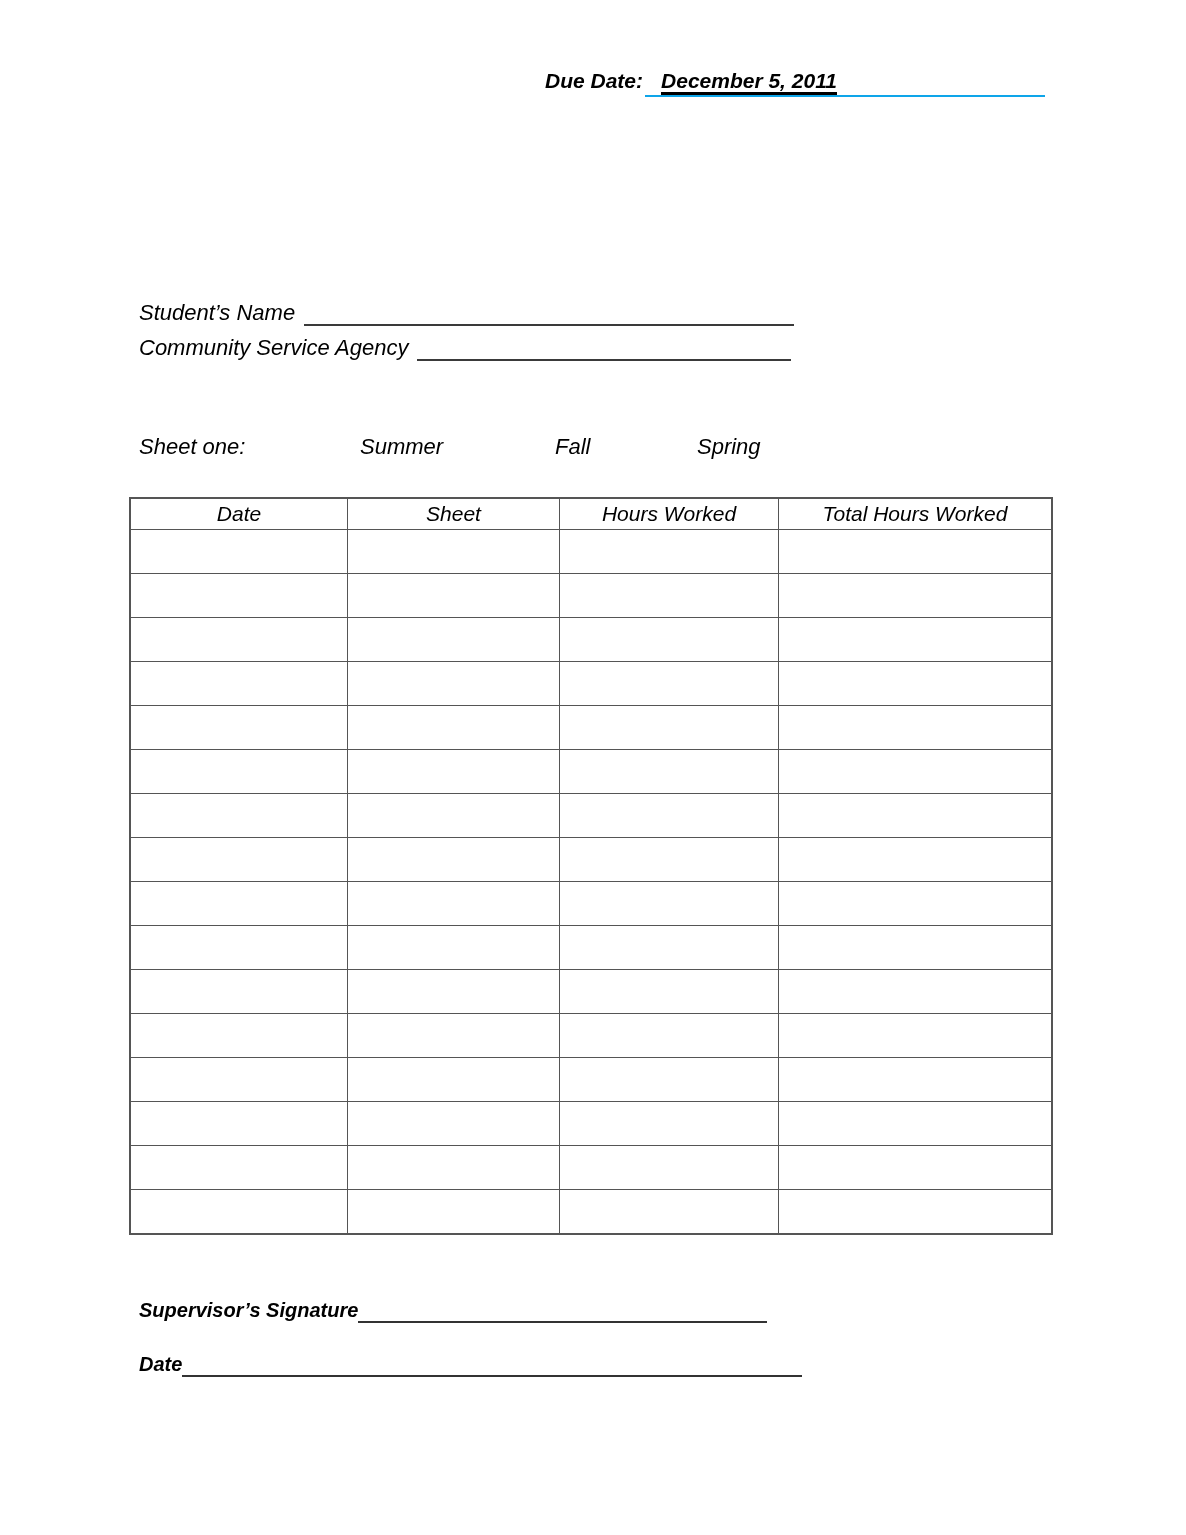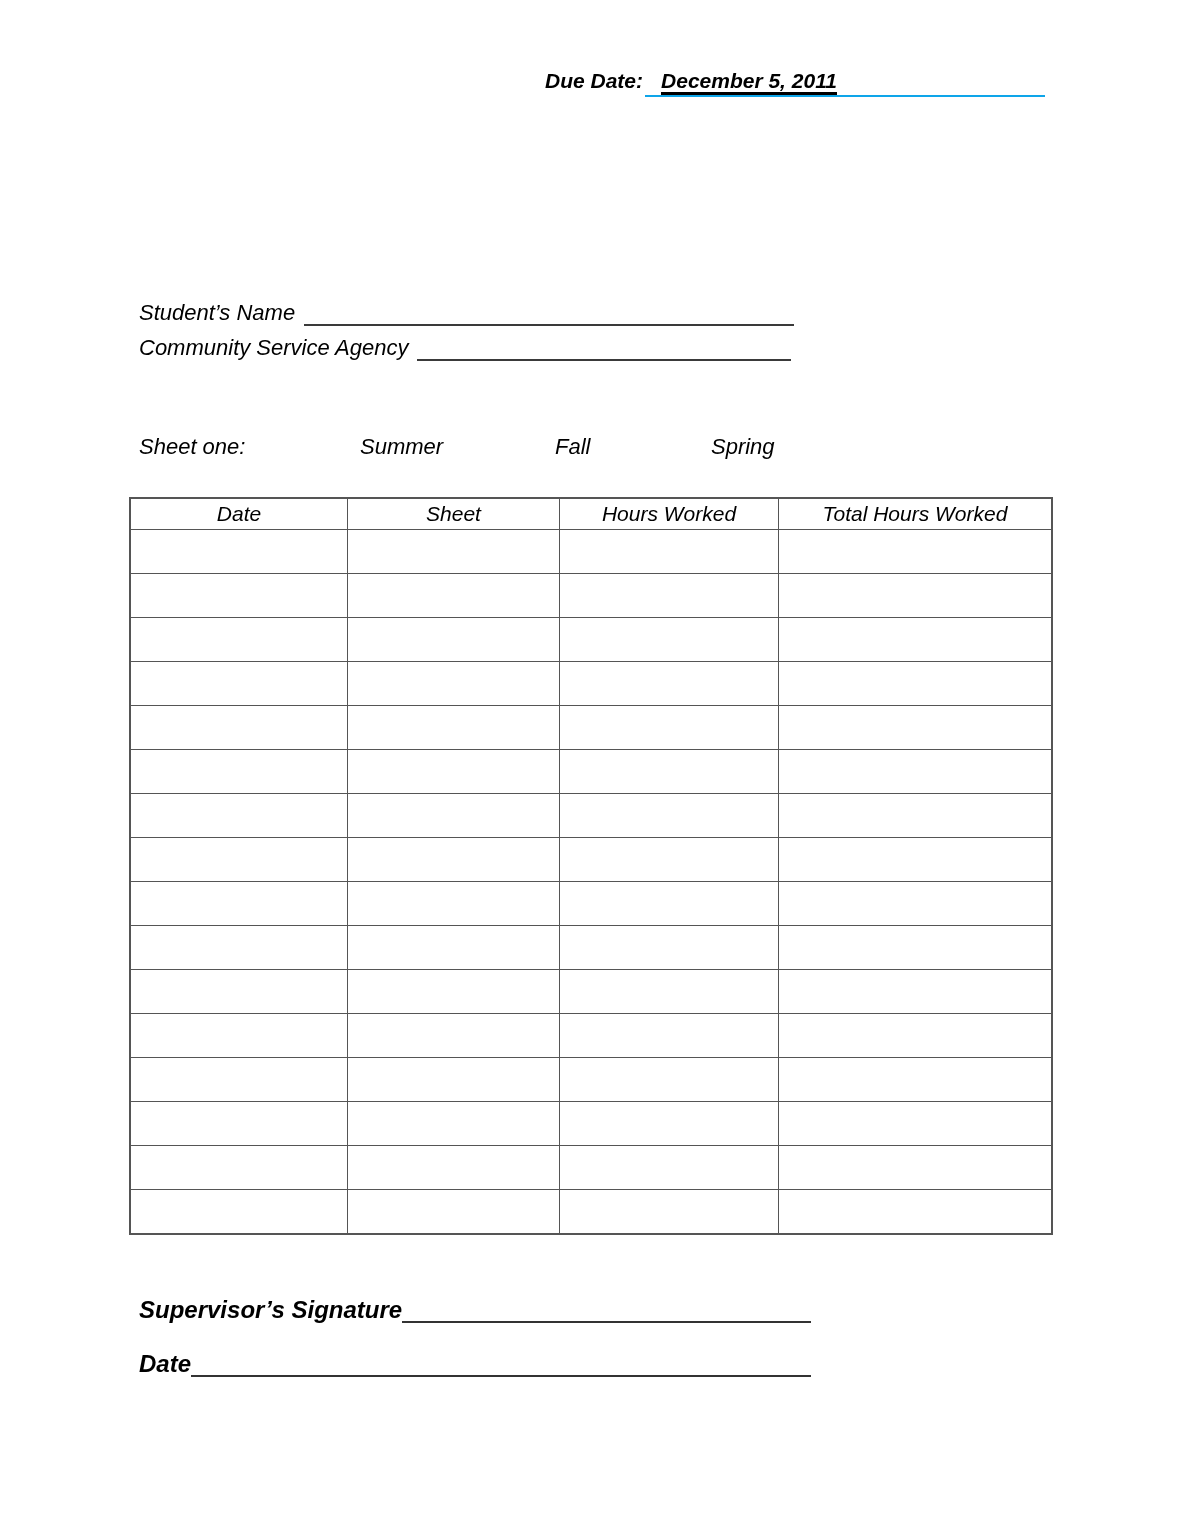--- a/index.html
+++ b/index.html
@@ -98,21 +98,21 @@
   }
   .circle-row span {
     position: absolute;
     font-size: 22px;
     white-space: nowrap;
     line-height: 28px;
   }
   .co-label  { left: 0px; }
   .co-opt-0  { left: 207px; margin-left: 14px; }
   .co-opt-1  { left: 416px; }
-  .co-opt-2  { left: 572px; text-align: right; }
+  .co-opt-2  { left: 558px; text-align: right; }
 
   
   .log-table {
     position: absolute;
     left: 129px;
     top: 497px;
     width: 917px;
     border-collapse: collapse;
     table-layout: fixed;
   }
@@ -145,21 +145,21 @@
   }
 
   
   .sig-field {
     position: absolute;
     display: flex;
     align-items: flex-end;
     height: 32px;
   }
   .sig-label {
-    font-size: 24px;
+    font-size: 20px;
     font-weight: bold;
     white-space: nowrap;
     line-height: 26px;
   }
   .sig-rule {
     border-bottom: 2px solid #333333;
     height: 24px;
     margin-left: 0px;
   }
   #field-supervisor { left: 139px; top: 1291px; }

